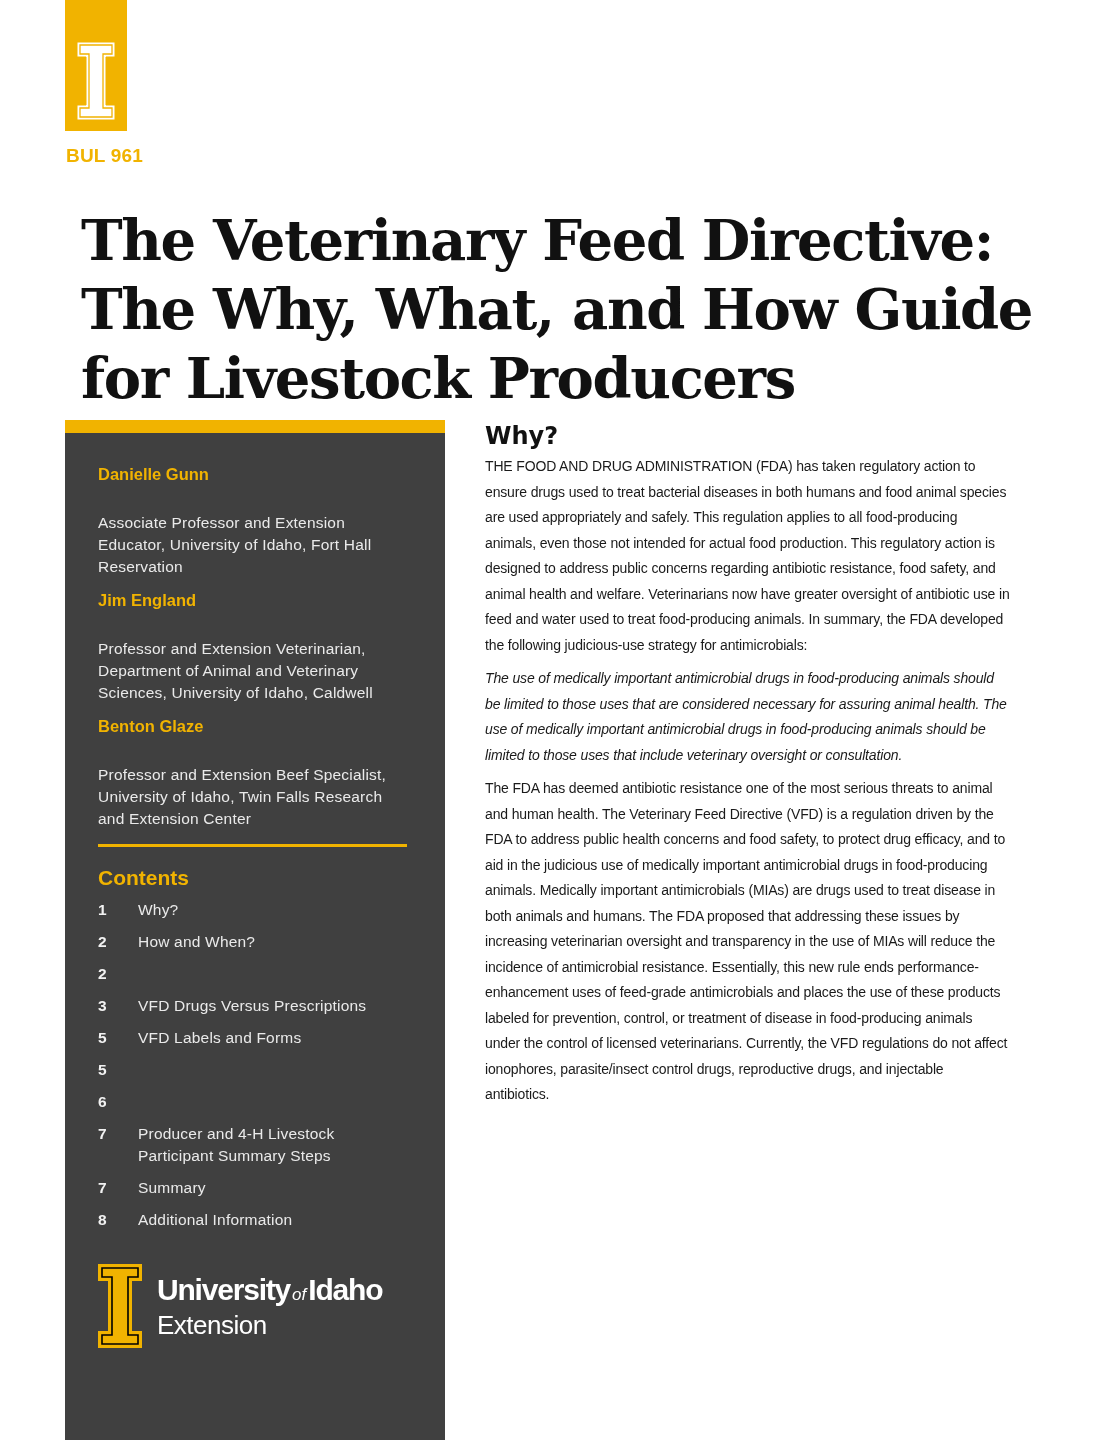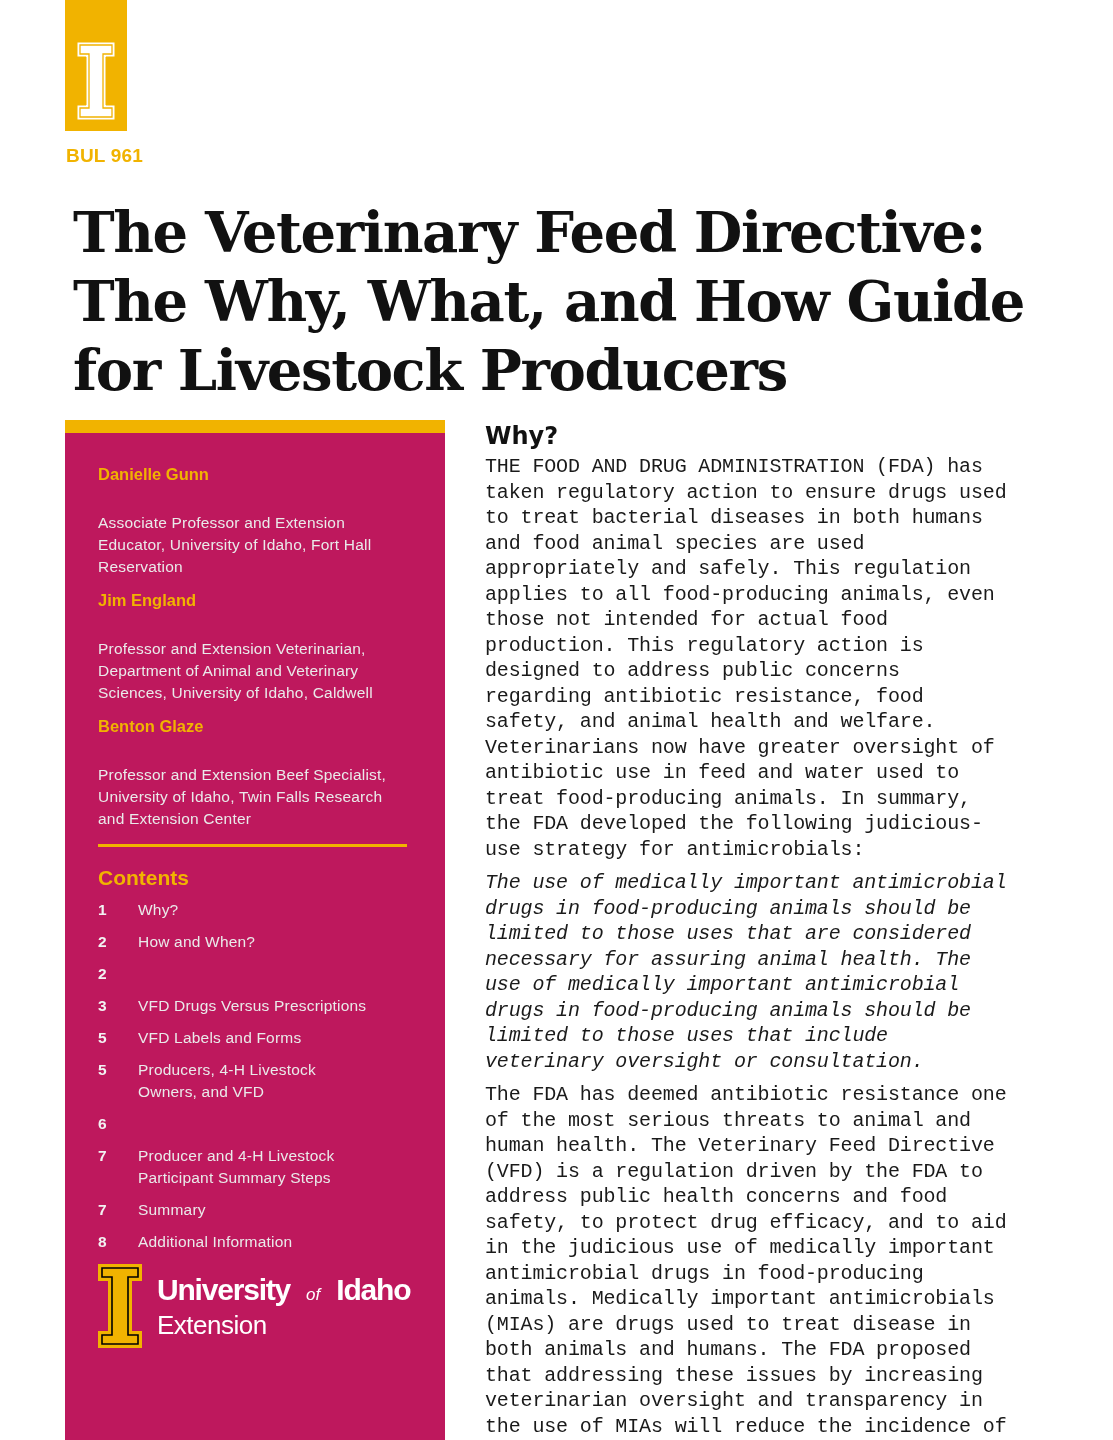--- a/index.html
+++ b/index.html
@@ -12,27 +12,27 @@
     position: absolute; left: 65px; top: 0; width: 62px; height: 131px;
     background: #f1b300;
   }
   .brand-tab svg { position: absolute; left: 11px; top: 41px; }
   .bul {
     position: absolute; left: 66px; top: 145px;
     font-family: "Liberation Sans", sans-serif; font-weight: bold;
     font-size: 19px; color: #f1b300; letter-spacing: 0.2px;
   }
   .title {
-    position: absolute; left: 65px; top: 190px; width: 960px; margin: 8px;
+    position: absolute; left: 65px; top: 190px; width: 960px; margin: 16px;
     font-family: "DejaVu Serif", serif; font-weight: bold;
     font-size: 56px; line-height: 69px; color: #111; letter-spacing: -1.4px;
   }
   .sidebar {
     position: absolute; left: 65px; top: 420px; width: 380px; height: 1020px;
-    background: #be185d;
+    background: #404040;
   }
   .sidebar .topbar { height: 13px; background: #f1b300; }
   .sidebar .inner { padding: 30px 38px 0 33px; }
   .author { margin-bottom: 11px; }
   .author-name {
     font-family: "Liberation Sans", sans-serif; font-weight: bold;
     color: #f1b300; font-size: 16.5px; line-height: 22px;
   }
   .author-role {
     font-family: "Liberation Sans", sans-serif; color: #eaeaea;
@@ -49,29 +49,29 @@
     font-family: "Liberation Sans", sans-serif; font-weight: bold;
     color: #f2f2f2; font-size: 15.5px; line-height: 22px;
   }
   .toc-label {
     font-family: "Liberation Sans", sans-serif; color: #eaeaea;
     font-size: 15.5px; line-height: 22px; width: 260px; letter-spacing: 0.2px;
   }
   .logo { position: absolute; left: 32px; top: 843px; display: flex; align-items: flex-start; }
   .logo-text { margin-left: 14px; margin-top: 12px; color: #fff; font-family: "Liberation Sans", sans-serif; }
   .logo-line1 { font-size: 30px; line-height: 30px; font-weight: bold; letter-spacing: -1.2px; }
-  .logo-line1 .of { font-style: italic; font-size: 17px; font-weight: normal; letter-spacing: 0; margin: 0 16px; }
+  .logo-line1 .of { font-style: italic; font-size: 17px; font-weight: normal; letter-spacing: 0; margin: 0 2px; }
   .logo-line2 { font-size: 26px; line-height: 30px; letter-spacing: -0.5px; }
   .main { position: absolute; left: 485px; top: 420px; width: 525px; }
   .section-title {
     font-family: "DejaVu Sans", sans-serif; font-weight: bold;
     font-size: 24px; line-height: 32px; margin: 0 0 2px 0; color: #111;
   }
   .para {
-    font-family: Liberation Mono, monospace; font-size: 20px; line-height: 25.5px;
+    font-family: Liberation Sans, sans-serif; font-size: 14px; line-height: 25.5px;
     margin: 0 0 8px 0; color: #1a1a1a; letter-spacing: -0.15px;
   }
   .para.quote { font-style: italic; }
 </style>
 </head>
 <body>
 
 <div class="brand-tab">
   <svg width="40" height="80" viewBox="0 0 40 80">
     <path d="M1 1 H39 V16 H30 V64 H39 V79 H1 V64 H10 V16 H1 Z" fill="#ffffff" stroke="#f1b300" stroke-width="1"></path>
@@ -115,21 +115,20 @@
       <div class="toc-item">
           <span class="toc-num">3</span>
           <span class="toc-label">VFD Drugs Versus Prescriptions</span>
         </div>
       <div class="toc-item">
           <span class="toc-num">5</span>
           <span class="toc-label">VFD Labels and Forms</span>
         </div>
       <div class="toc-item">
           <span class="toc-num">5</span>
-          <span class="toc-label" style="width:215px">Producers, 4-H Livestock Owners, and VFD</span>
         </div>
       <div class="toc-item">
           <span class="toc-num">6</span>
         </div>
       <div class="toc-item">
           <span class="toc-num">7</span>
           <span class="toc-label" style="width:230px">Producer and 4-H Livestock Participant Summary Steps</span>
         </div>
       <div class="toc-item">
           <span class="toc-num">7</span>

